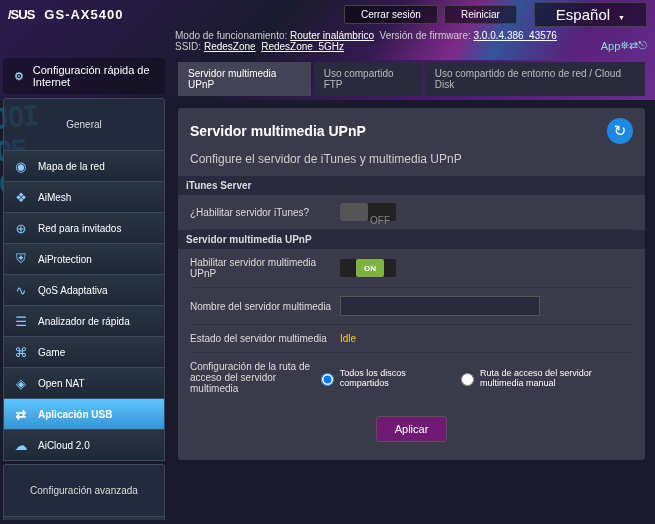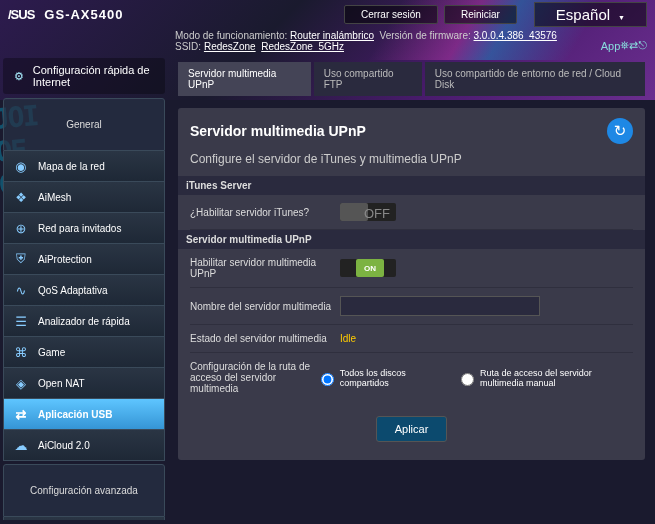--- a/index.html
+++ b/index.html
@@ -36,25 +36,25 @@
 .refresh{width:26px;height:26px;border-radius:50%;background:#1e88e5;display:flex;align-items:center;justify-content:center;cursor:pointer;font-size:15px}
 .panel-sub{font-size:12px;color:#ccc;margin-bottom:10px}
 .group-hdr{background:#2a2a3e;padding:4px 8px;font-size:10px;font-weight:bold;color:#ddd;margin:0 -12px}
 .row{display:flex;align-items:center;padding:8px 0;border-bottom:1px solid #2f2f3e;font-size:10px}
 .row-label{width:150px;color:#ddd}
 .row-val{flex:1;color:#ffcc00}
 .toggle{width:56px;height:18px;background:#222;border-radius:2px;position:relative;display:inline-block;cursor:pointer}
 .toggle-knob{position:absolute;width:28px;height:18px;background:#555;left:0;top:0;border-radius:2px}
 .toggle.on .toggle-knob{left:16px;background:#7cb342;color:#fff;display:flex;align-items:center;justify-content:center;font-size:8px;font-weight:bold}
 .toggle.off .toggle-knob{left:0;background:#555}
-.toggle-lbl{position:absolute;right:6px;top:3px;font-size:13px;color:#888}
+.toggle-lbl{position:absolute;right:6px;top:12px;font-size:10px;color:#888}
 .txtinput{background:#2a2a3e;border:1px solid #555;height:18px;width:190px;color:#fff;padding:0 4px}
 .radio-row{display:flex;gap:23px;align-items:center;font-size:9px}
 .radio-row label{display:flex;align-items:center;gap:3px;cursor:pointer}
-.btn-apply{background:#0c4a6e;border:1px solid #555;color:#fff;padding:6px 18px;margin:14px auto 0;display:block;cursor:pointer;font-size:11px;border-radius:3px}
+.btn-apply{background:#701a75;border:1px solid #555;color:#fff;padding:6px 18px;margin:14px auto 0;display:block;cursor:pointer;font-size:11px;border-radius:3px}
 .sidebar::-webkit-scrollbar,.content::-webkit-scrollbar{width:8px}
 .sidebar::-webkit-scrollbar-thumb,.content::-webkit-scrollbar-thumb{background:#3a4a6e;border-radius:4px}
 </style>
 </head>
 <body>
 
 <div class="bg-deco"></div>
 <div class="bg-side">JOI<br>OF<br>GA<br><br>INE</div>
 
 <div class="header">

